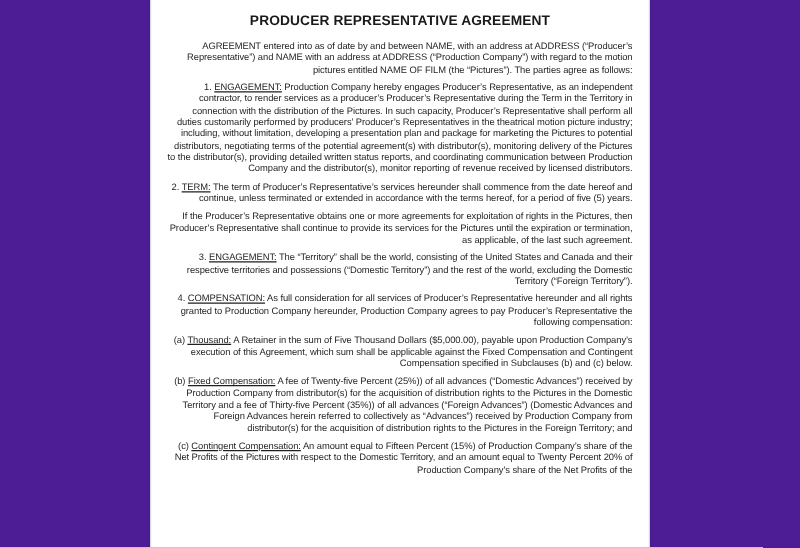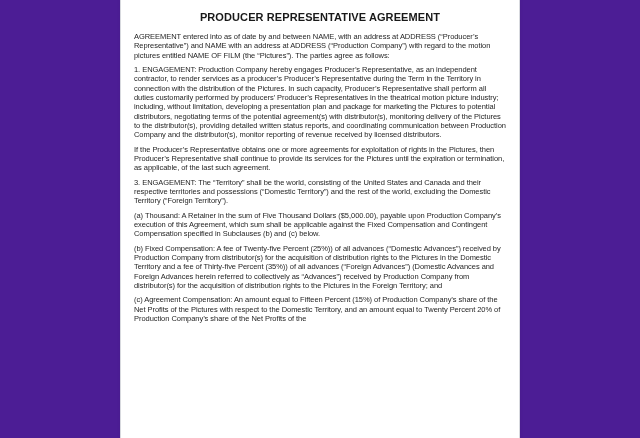--- a/index.html
+++ b/index.html
@@ -35,34 +35,37 @@
     font-weight: bold;
     color: #191919;
     letter-spacing: 0.1px;
   }
   .doc-body p {
     margin: 0 0 5px 0;
     font-size: 7.5px;
     line-height: 9.33px;
     letter-spacing: -0.05px;
     color: #1f1f1f;
-    text-align: left;
+    text-align: right;
   }
   .clause-heading {
+    text-decoration: underline;
   }
 </style>
 </head>
 <body>
 
 <div class="canvas">
   <div class="paper">
     <h1 class="doc-title">PRODUCER REPRESENTATIVE AGREEMENT</h1>
     <div class="doc-body" id="paragraphs">
         <p>AGREEMENT entered into as of date by and between NAME, with an address at ADDRESS (“Producer’s Representative”) and NAME with an address at ADDRESS (“Production Company”) with regard to the motion pictures entitled NAME OF FILM (the “Pictures”).  The parties agree as follows:</p>
         <p>1. <span class="clause-heading">ENGAGEMENT:</span> Production Company hereby engages Producer’s Representative, as an independent contractor, to render services as a producer’s Producer’s Representative during the Term in the Territory in connection with the distribution of the Pictures. In such capacity, Producer’s Representative shall perform all duties customarily performed by producers’ Producer’s Representatives in the theatrical motion picture industry; including, without limitation, developing a presentation plan and package for marketing the Pictures to potential distributors, negotiating terms of the potential agreement(s) with distributor(s), monitoring delivery of the Pictures to the distributor(s), providing detailed written status reports, and coordinating communication between Production Company and the distributor(s), monitor reporting of revenue received by licensed distributors.</p>
+        <p>2. <span class="clause-heading">TERM:</span> The term of Producer’s Representative’s services hereunder shall commence from the date hereof and continue, unless terminated or extended in accordance with the terms hereof, for a period of five (5) years.</p>
         <p>If the Producer’s Representative obtains one or more agreements for exploitation of rights in the Pictures, then Producer’s Representative shall continue to provide its services for the Pictures until the expiration or termination, as applicable, of the last such agreement.</p>
         <p>3. <span class="clause-heading">ENGAGEMENT:</span> The “Territory” shall be the world, consisting of the United States and Canada and their respective territories and possessions (“Domestic Territory”) and the rest of the world, excluding the Domestic Territory (“Foreign Territory”).</p>
+        <p>4. <span class="clause-heading">COMPENSATION:</span> As full consideration for all services of Producer’s Representative hereunder and all rights granted to Production Company hereunder, Production Company agrees to pay Producer’s Representative the following compensation:</p>
         <p>(a) <span class="clause-heading">Thousand:</span> A Retainer in the sum of Five Thousand Dollars ($5,000.00), payable upon Production Company’s execution of this Agreement, which sum shall be applicable against the Fixed Compensation and Contingent Compensation specified in Subclauses (b) and (c) below.</p>
         <p>(b) <span class="clause-heading">Fixed Compensation:</span>  A fee of Twenty-five Percent (25%)) of all advances (“Domestic Advances”) received by Production Company from distributor(s) for the acquisition of distribution rights to the Pictures in the Domestic Territory and a fee of Thirty-five Percent (35%)) of all advances (“Foreign Advances”) (Domestic Advances and Foreign Advances herein referred to collectively as “Advances”) received by Production Company from distributor(s) for the acquisition of distribution rights to the Pictures in the Foreign Territory; and</p>
-        <p>(c) <span class="clause-heading">Agreement Compensation:</span> An amount equal to Fifteen Percent (15%) of Production Company’s share of the Net Profits of the Pictures with respect to the Domestic Territory, and an amount equal to Twenty Percent 20% of Production Company’s share of the Net Profits of the</p>
+        <p>(c) <span class="clause-heading">Contingent Compensation:</span> An amount equal to Fifteen Percent (15%) of Production Company’s share of the Net Profits of the Pictures with respect to the Domestic Territory, and an amount equal to Twenty Percent 20% of Production Company’s share of the Net Profits of the</p>
       </div>
   </div>
 </div>
 
 </body></html>

